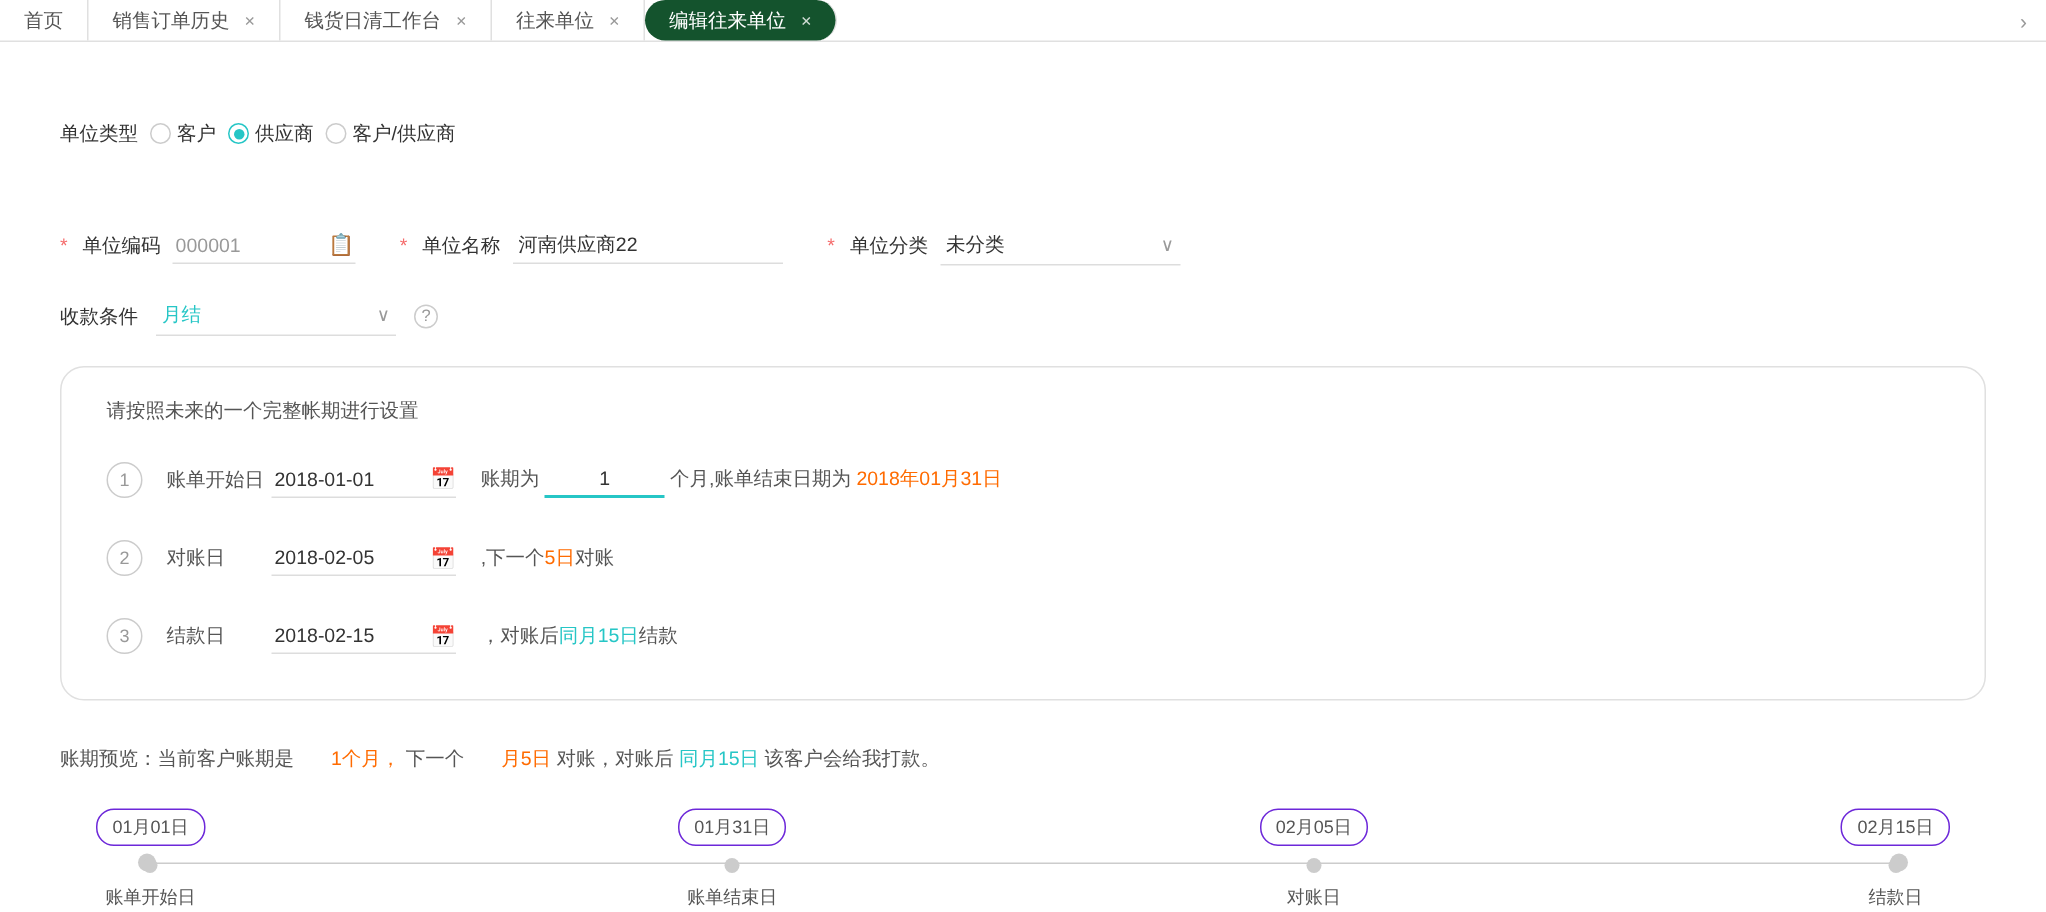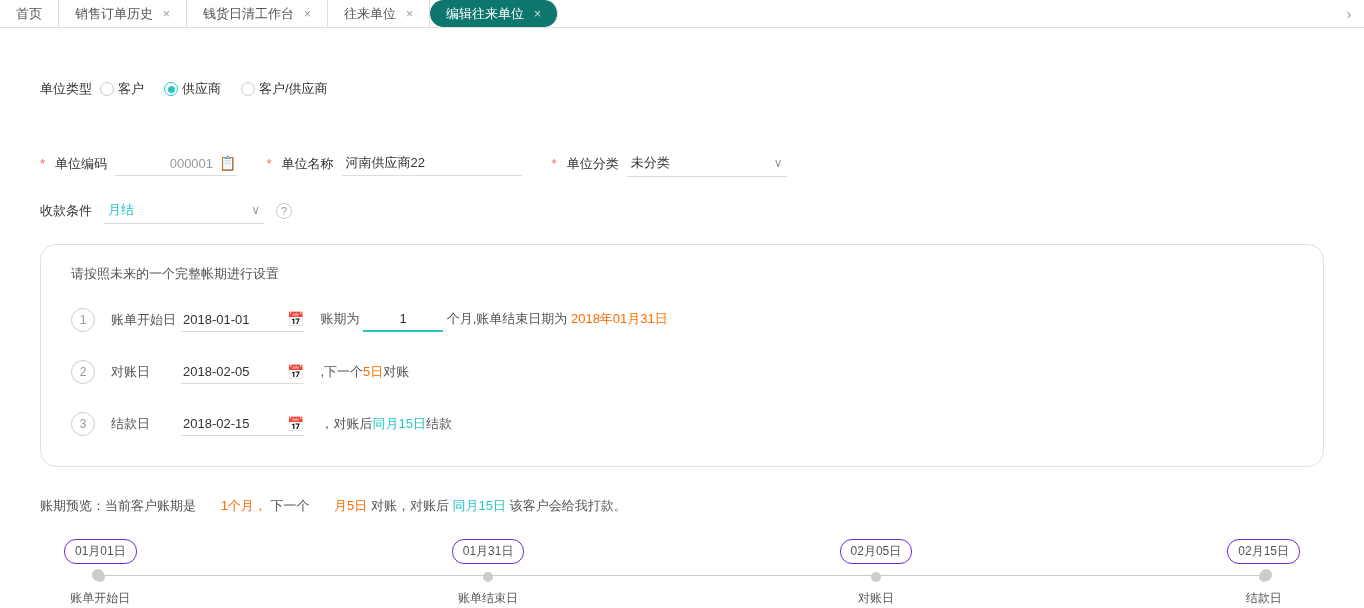--- a/index.html
+++ b/index.html
@@ -20,21 +20,21 @@
       padding: 0 16px;
       height: 100%;
       cursor: pointer;
       color: #555;
       font-size: 13px;
       border-right: 1px solid #e0e0e0;
       white-space: nowrap;
       gap: 6px;
     }
     .tab.active {
-      background: #0f766e;
+      background: #14532d;
       color: #fff;
       border-radius: 14px;
     }
     .tab .close-btn {
       font-size: 12px;
       color: #999;
       margin-left: 4px;
     }
     .tab.active .close-btn { color: rgba(255,255,255,0.8); }
     .tab-spacer { flex: 1; }
@@ -73,21 +73,21 @@
       color: #333;
       white-space: nowrap;
       font-size: 13px;
     }
     .required-mark { color: #f56c6c; margin-right: 2px; }
 
     
     .radio-group {
       display: flex;
       align-items: center;
-      gap: 20px;
+      gap: 8px;
     }
     .radio-item {
       display: flex;
       align-items: center;
       gap: 4px;
       cursor: pointer;
     }
     .radio-circle {
       width: 14px;
       height: 14px;
@@ -350,21 +350,21 @@
         </div>
       </div>
     </div>
   </div>
 
   <div class="form-row">
     <div class="form-field">
       <span class="required-mark">*</span>
       <label>单位编码</label>
       <div class="input-with-icon">
-        <input class="" type="text" style="color: rgb(153, 153, 153); width: 100px; text-align: right;" value="000001">
+        <input class="" type="text" style="color: rgb(153, 153, 153); width: 100px;" value="000001">
         <span class="calendar-icon">📋</span>
       </div>
     </div>
     <div class="form-field">
       <span class="required-mark">*</span>
       <label>单位名称</label>
       <input class="input-field" type="text" style="width: 180px;" value="河南供应商22">
     </div>
     <div class="form-field">
       <span class="required-mark">*</span>

